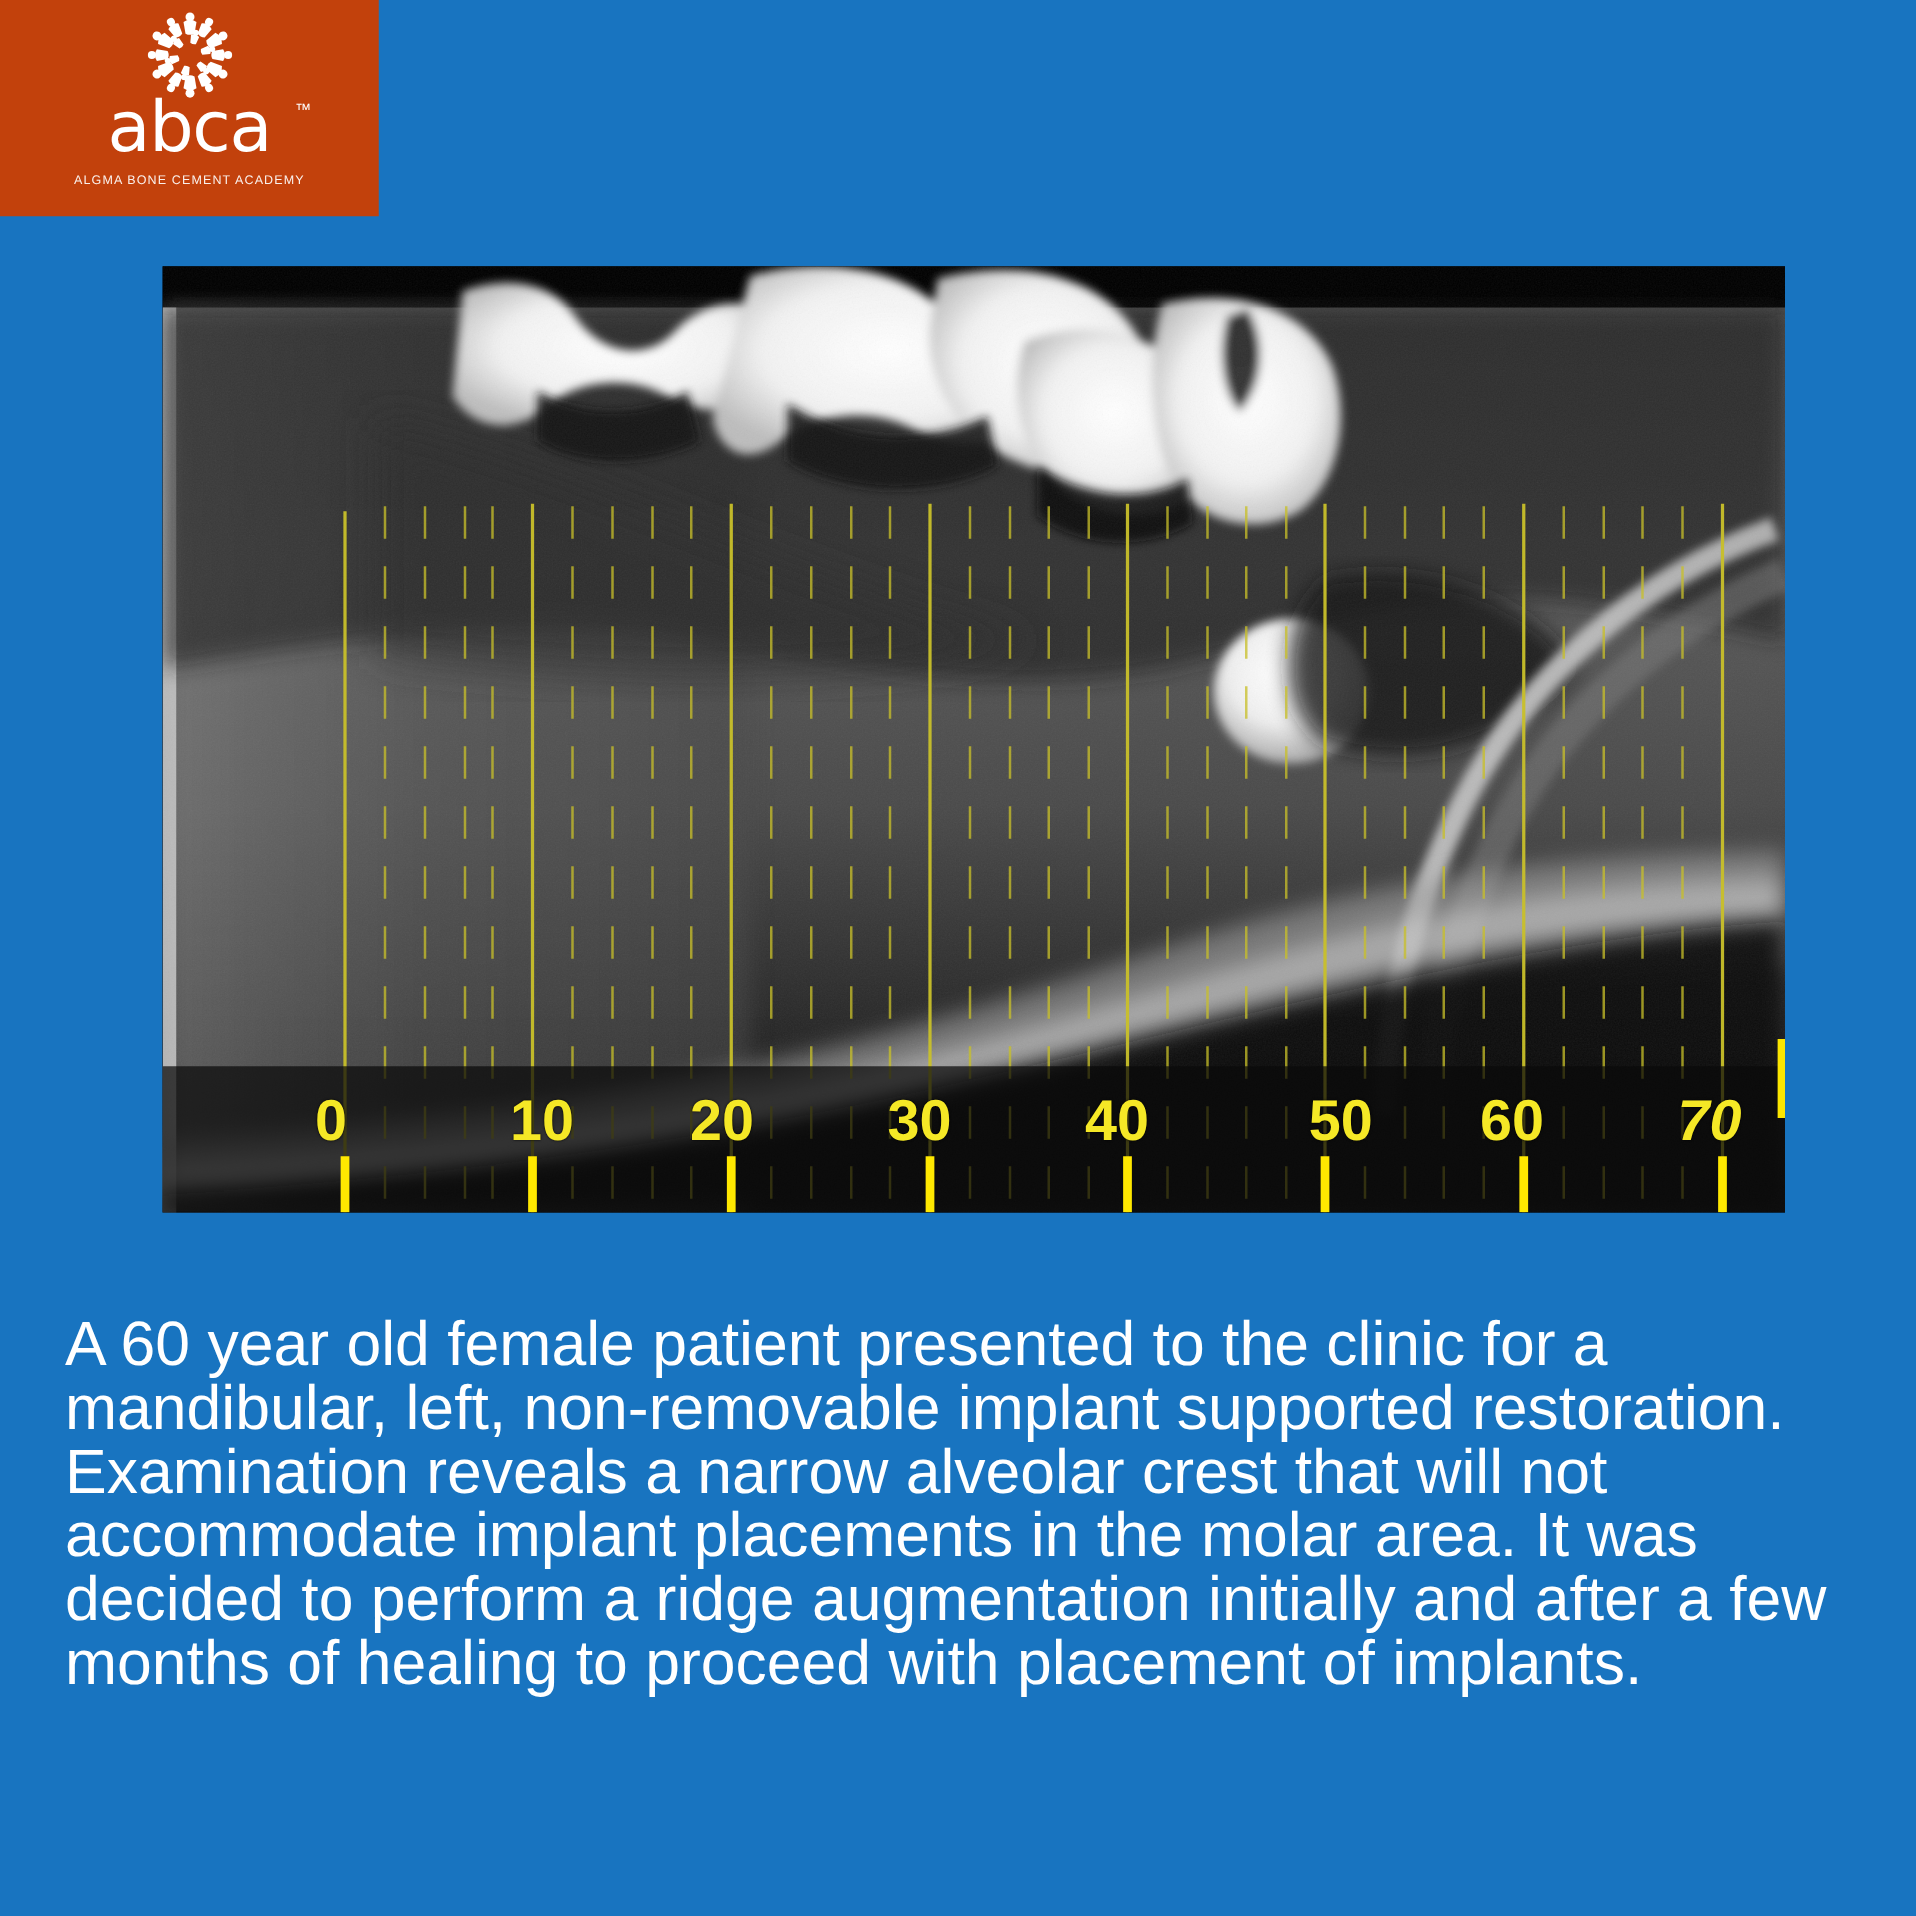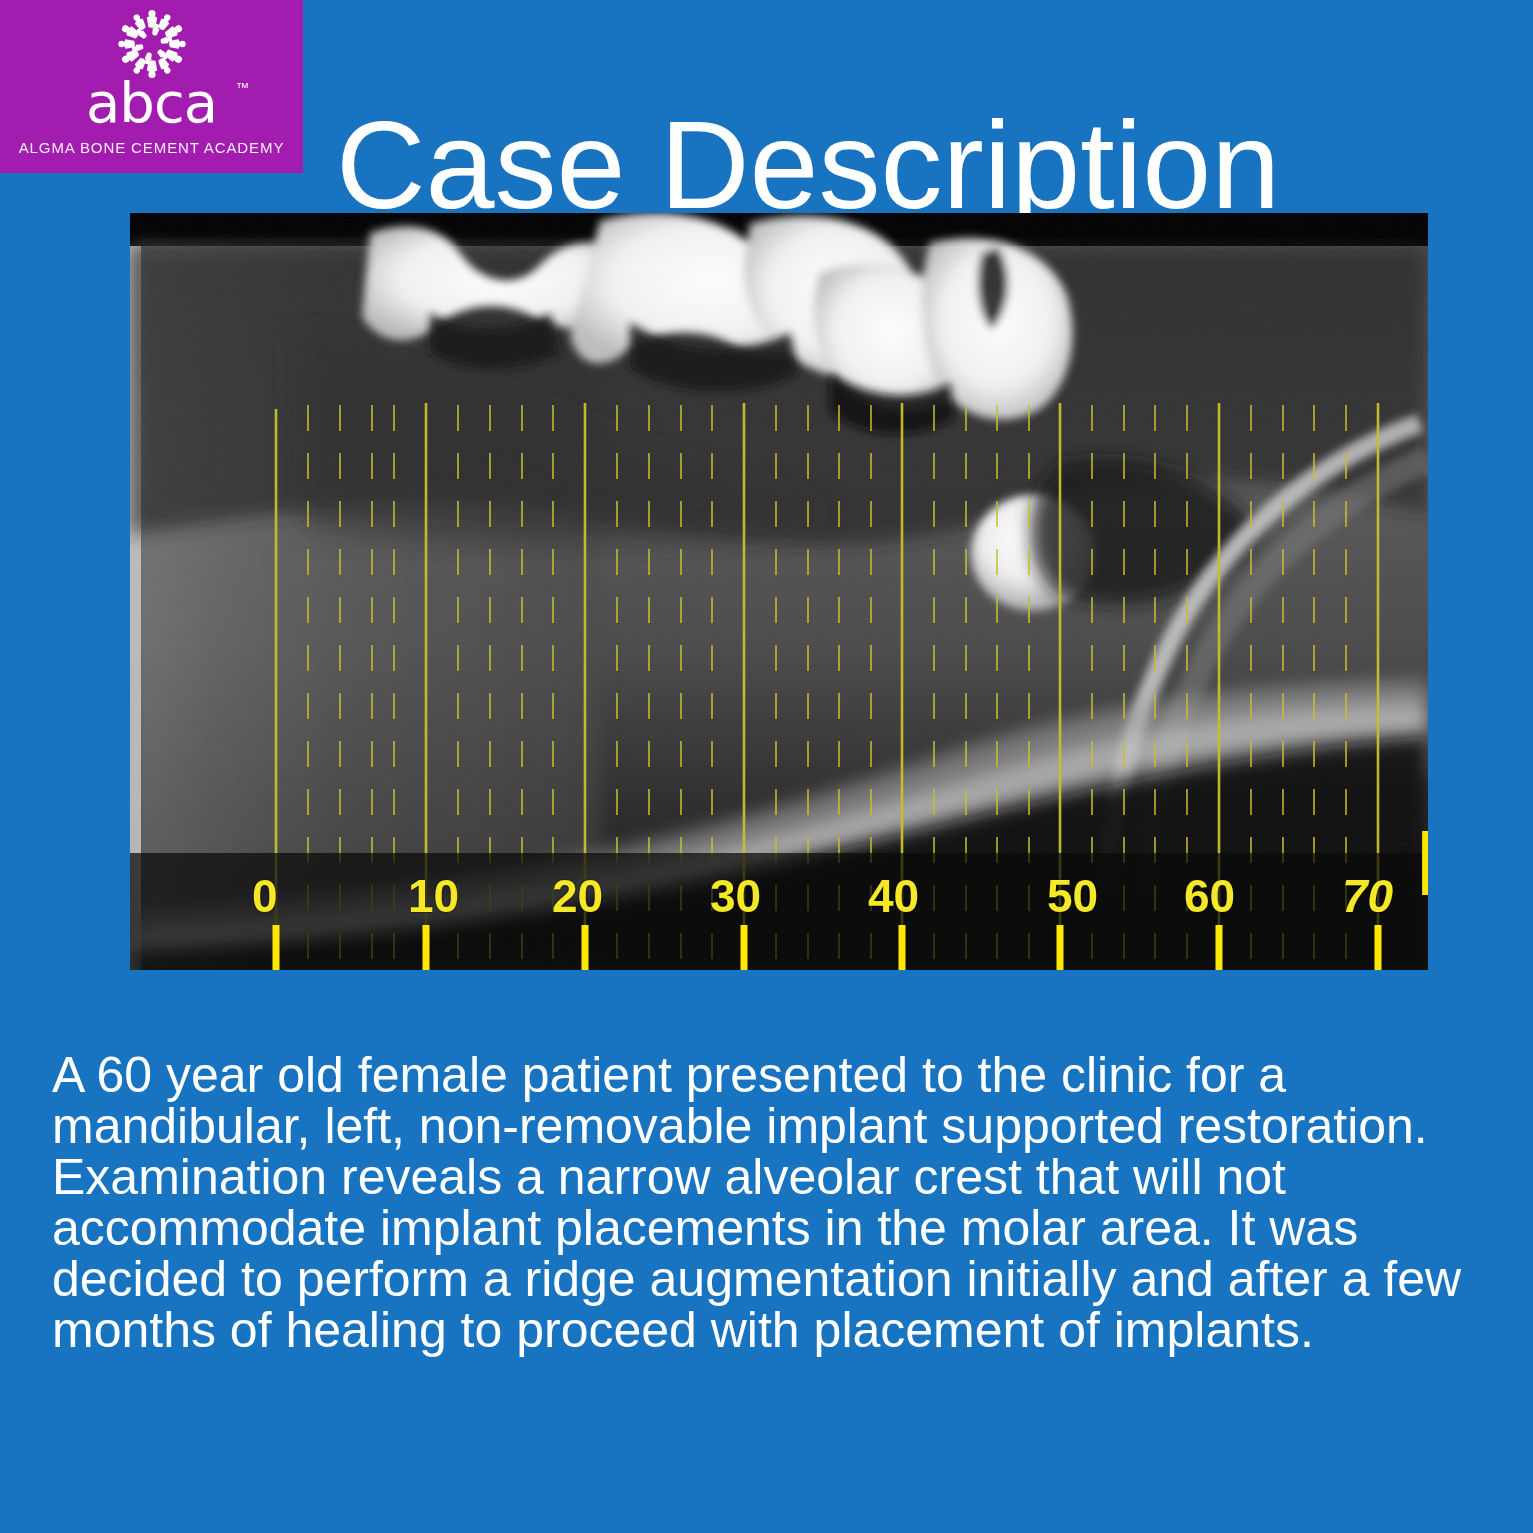--- a/index.html
+++ b/index.html
@@ -21,21 +21,21 @@
     position: absolute;
     left: 0; top: 0;
     width: 1533px;
     height: 200px;
   }
   #logo-box {
     position: absolute;
     left: 0; top: 0;
     width: 303px;
     height: 173px;
-    background: #a21caf;
+    background: #c2410c;
     overflow: hidden;
   }
   #logo-mark {
     position: absolute;
     left: 50%;
     top: 8px;
     transform: translateX(-50%);
     width: 96px;
     height: 72px;
   }
@@ -58,21 +58,21 @@
     color: #ffffff;
     font-size: 13px;
     font-family: "Liberation Sans", sans-serif;
   }
   #logo-tagline {
     position: absolute;
     left: 0; right: 0;
     top: 139px;
     text-align: center;
     color: #ffffff;
-    font-size: 15px;
+    font-size: 10px;
     letter-spacing: 0.9px;
     font-family: "Liberation Sans", sans-serif;
     opacity: 0.92;
   }
   #page-title {
     position: absolute;
     left: 336px;
     top: 14px;
     color: #ffffff;
     font-size: 124px;
@@ -224,21 +224,20 @@
               </g>
           </g>
         </g>
       </svg>
 
       <div id="logo-wordmark">abca</div>
       <div id="logo-tm">™</div>
       <div id="logo-tagline">ALGMA BONE CEMENT ACADEMY</div>
     </div>
 
-    <h1 id="page-title">Case Description</h1>
   </div>
 
   <div id="radiograph">
 
     <svg id="xray-canvas" viewBox="0 0 1298 757" preserveAspectRatio="none" aria-hidden="true">
       <defs>
 
         <linearGradient id="boneBG" x1="0" y1="0" x2="0" y2="1">
           <stop offset="0%" stop-color="#4e4e4e"></stop>
           <stop offset="28%" stop-color="#5a5a5a"></stop>

